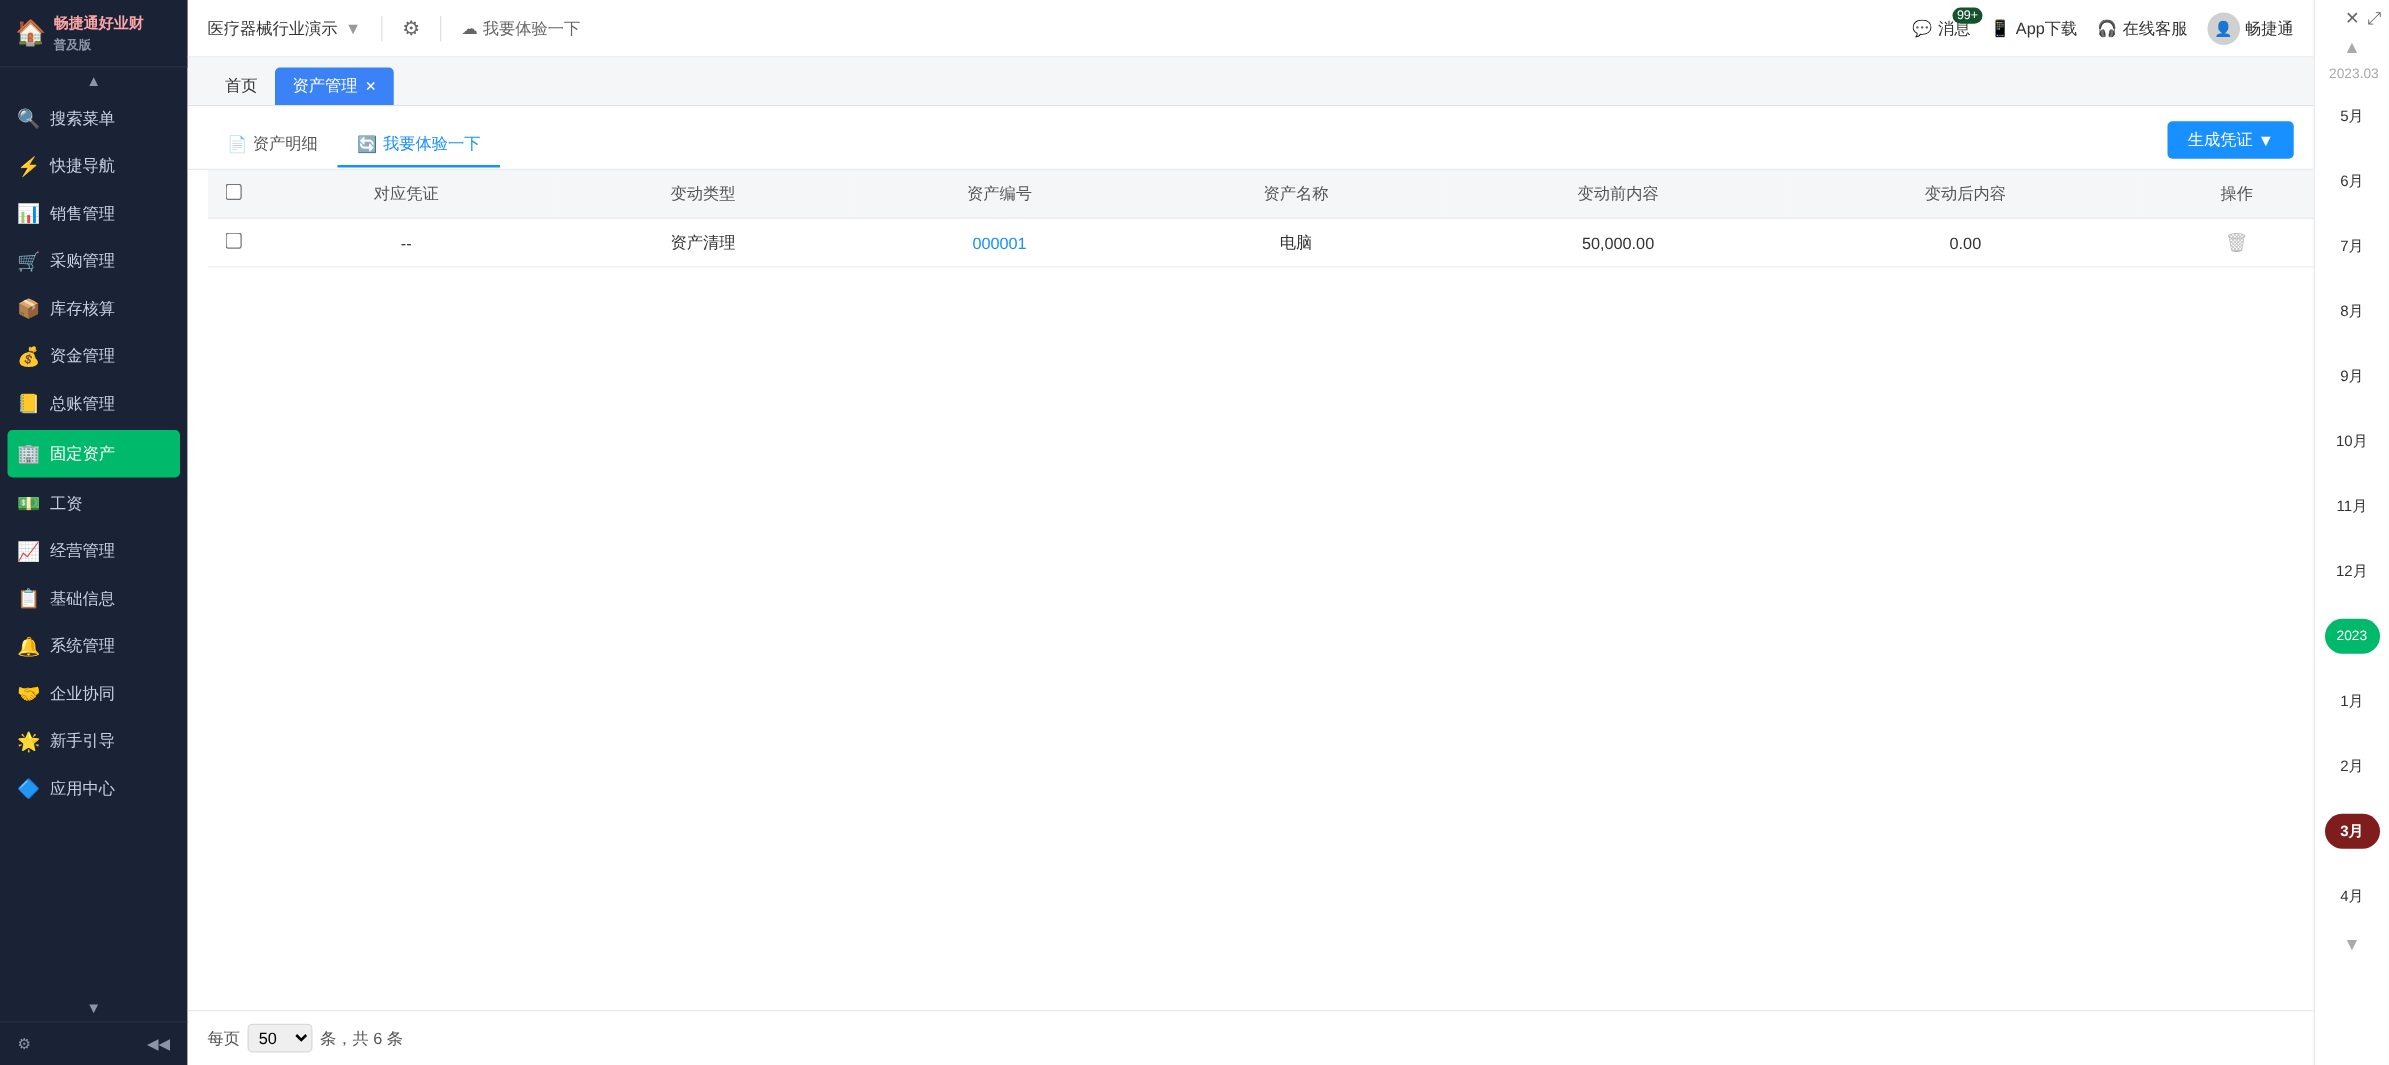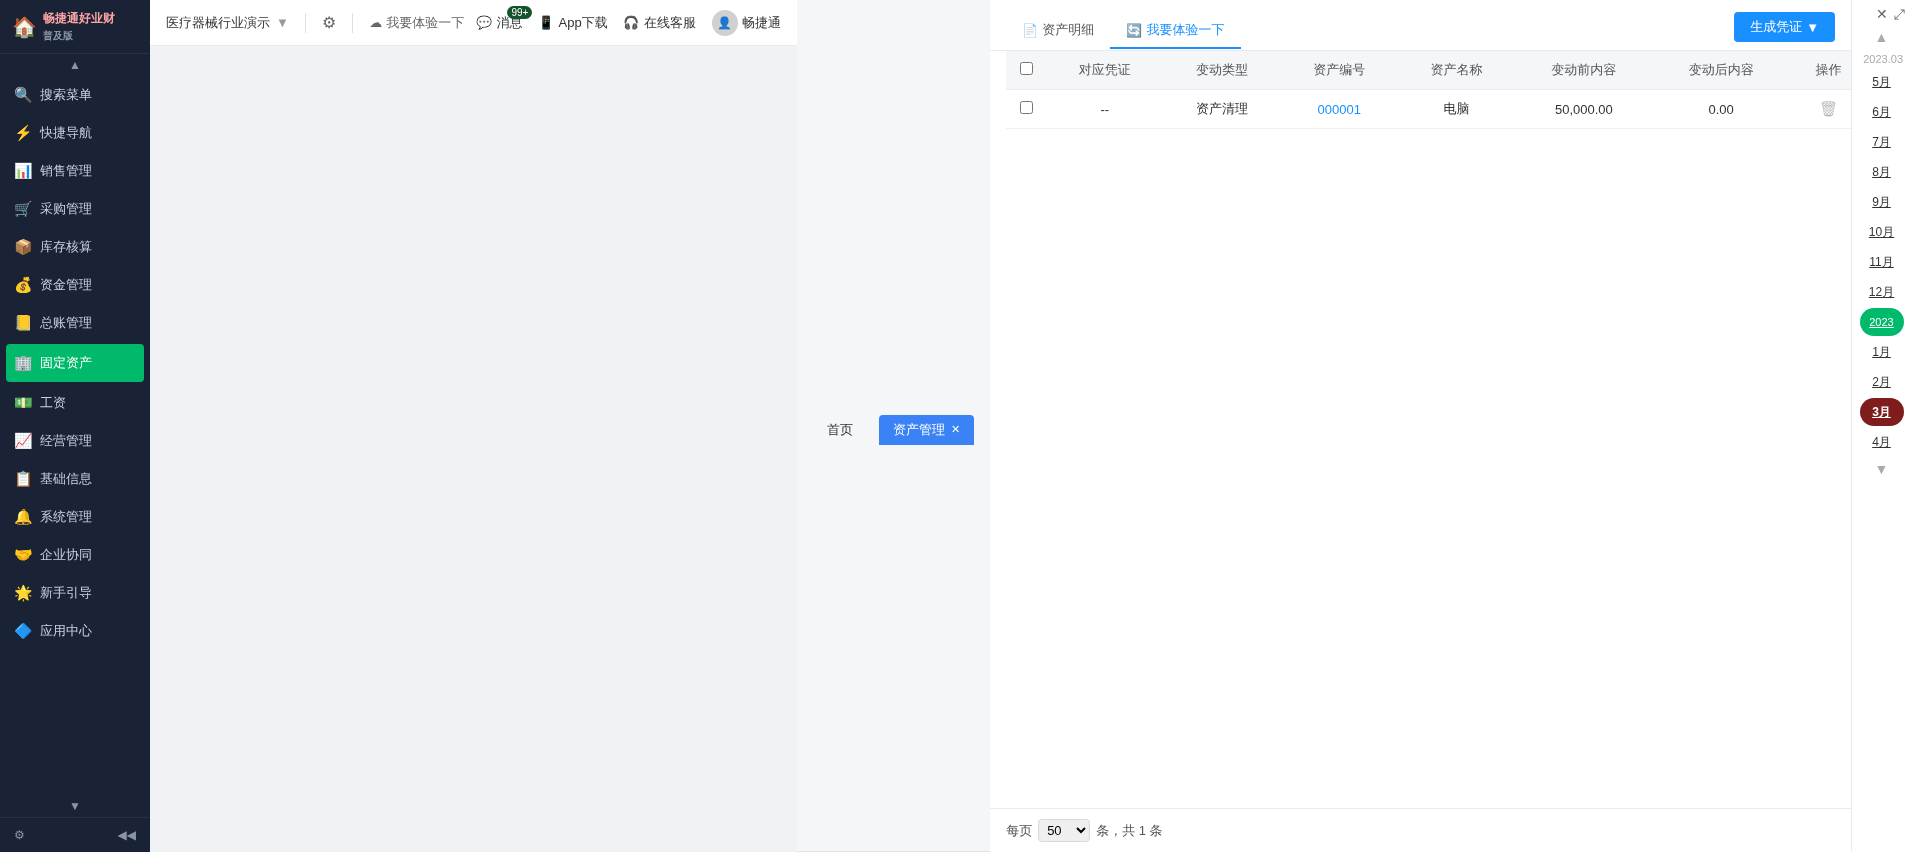--- a/index.html
+++ b/index.html
@@ -49,21 +49,21 @@
       padding: 10px 14px;
       border-top: 1px solid #263048;
       color: #8a96a8;
       font-size: 12px;
     }
 
     
     .main {
       flex: 1;
       display: flex;
-      flex-direction: row;
+      flex-direction: column;
       overflow: hidden;
     }
 
     
     .topbar {
       background: #fff;
       height: 46px;
       display: flex;
       align-items: center;
       padding: 0 16px;
@@ -132,24 +132,23 @@
       font-size: 12px;
       color: #666;
     }
 
     
     .tabbar {
       background: #f5f6f8;
       padding: 8px 16px 0;
       display: flex;
       align-items: center;
-      gap: 12px;
+      gap: 0;
       border-bottom: 1px solid #e0e2e8;
       flex-shrink: 0;
-      justify-content: center;
     }
     .tab {
       padding: 6px 14px;
       border-radius: 4px 4px 0 0;
       font-size: 13px;
       cursor: pointer;
       color: #555;
       background: transparent;
     }
     .tab.active {
@@ -310,22 +309,21 @@
     .month-item {
       width: 44px;
       height: 28px;
       display: flex;
       align-items: center;
       justify-content: center;
       font-size: 12px;
       cursor: pointer;
       color: #333;
       border-radius: 14px;
-      margin: 1px auto;
-      text-decoration: underline;
+      margin: 12px auto;
     }
     .month-item.active {
       background: #7f1d1d;
       color: #fff;
       font-weight: bold;
     }
     .month-item.year-active {
       background: #00b96b;
       color: #fff;
       font-size: 11px;
@@ -529,21 +527,21 @@
     </div>
 
     <div class="pagination">
       <span>每页</span>
       <select>
         <option>50</option>
         <option>10</option>
         <option>20</option>
         <option>100</option>
       </select>
-      <span>条，共 1 条</span>
+      <span>条，共 6 条</span>
     </div>
   </div>
 </div>
 
 <div class="right-panel">
   <div class="right-panel-header">
     <span class="panel-icon-btn">✕</span>
     <span class="panel-icon-btn">⤢</span>
   </div>
   <div class="date-scroll">

